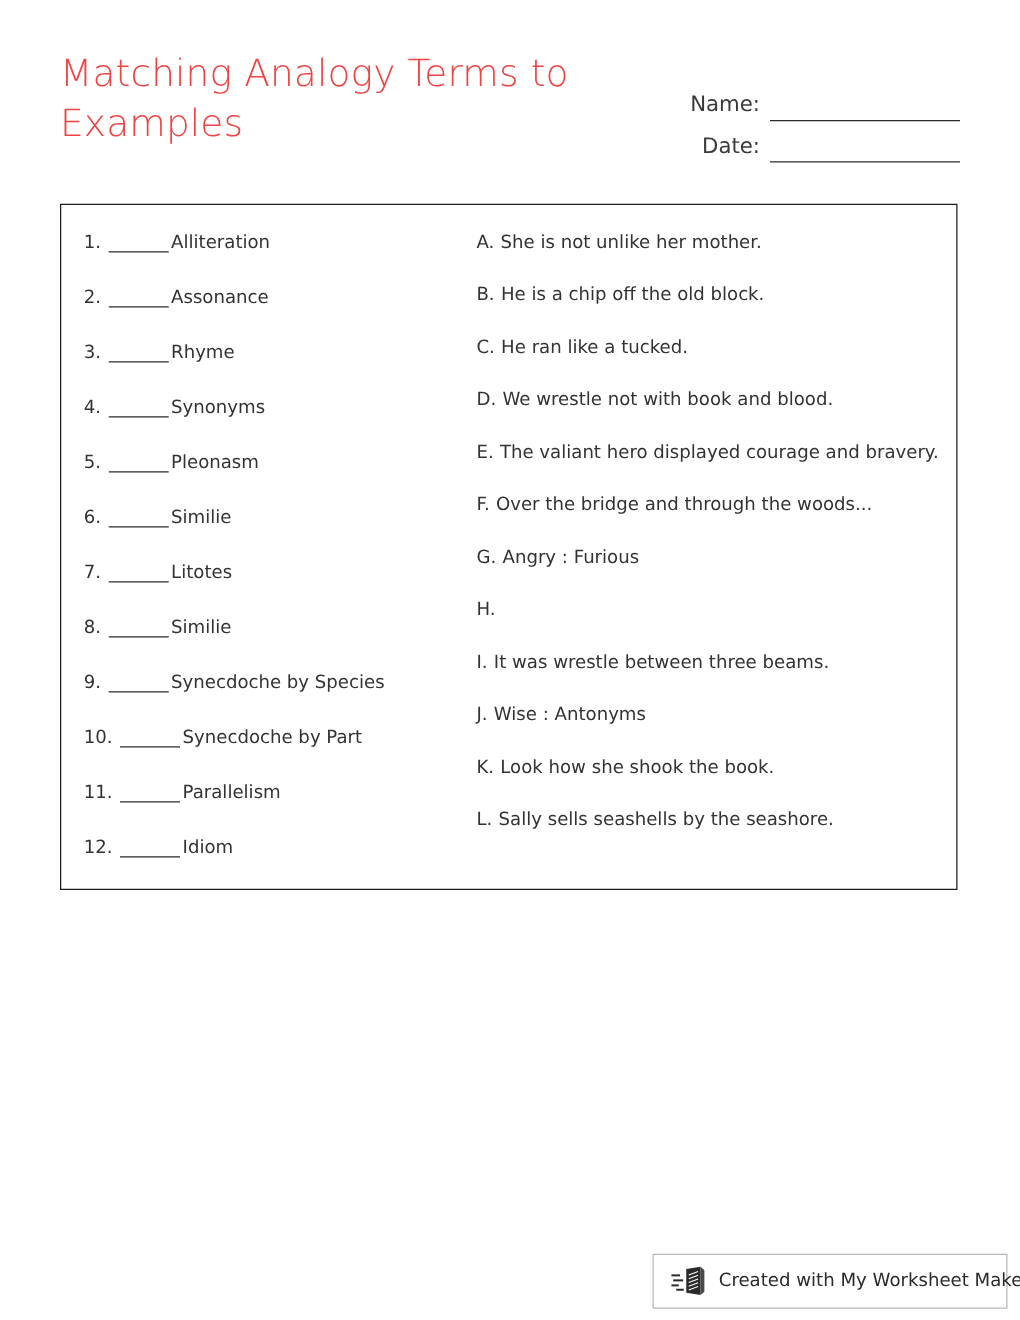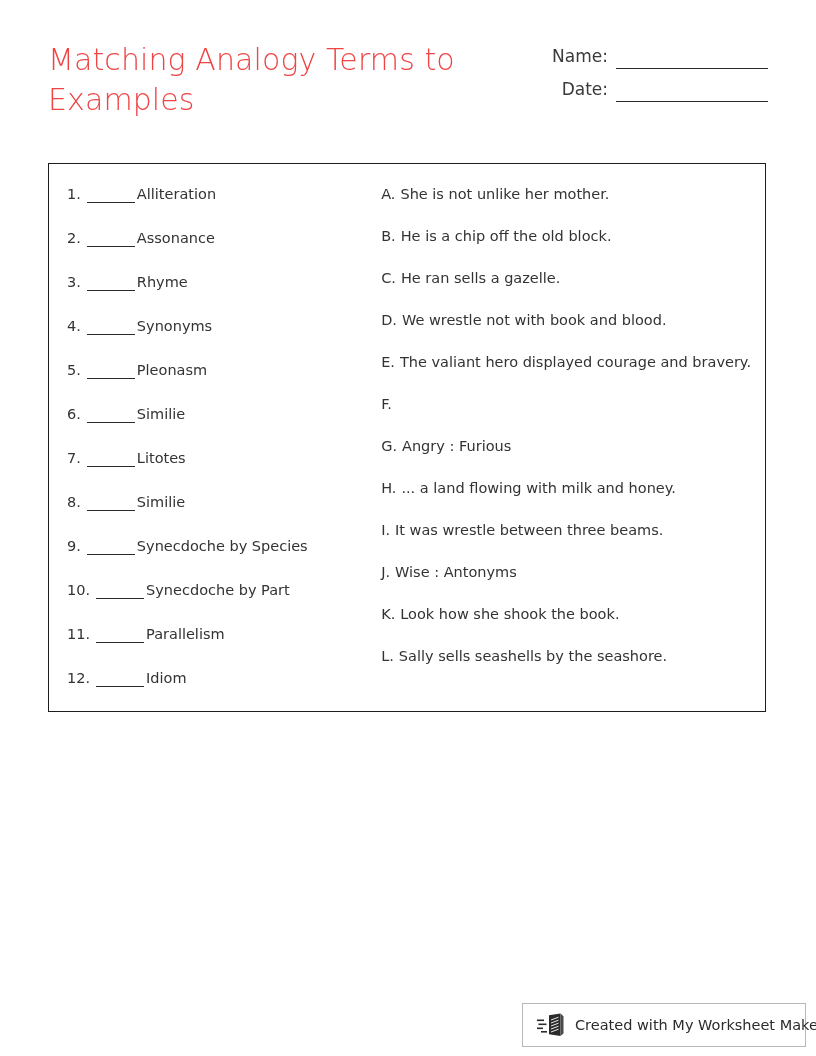--- a/index.html
+++ b/index.html
@@ -31,21 +31,21 @@
     width: 440px;
     font-size: 30px;
     font-weight: 300;
     line-height: 40px;
     color: #ef4444;
     letter-spacing: 0.1px;
   }
   .meta {
     position: absolute;
     right: 48px;
-    top: 36px;
+    top: 64px;
     width: 280px;
   }
   .meta-row {
     display: flex;
     align-items: flex-end;
     justify-content: flex-end;
     height: 33px;
   }
   .meta-label {
     font-size: 17px;
@@ -243,40 +243,40 @@
       <div class="example-row">
         <span class="example-letter">A.</span>
         <span class="example-text">She is not unlike her mother.</span>
       </div>
       <div class="example-row">
         <span class="example-letter">B.</span>
         <span class="example-text">He is a chip off the old block.</span>
       </div>
       <div class="example-row">
         <span class="example-letter">C.</span>
-        <span class="example-text">He ran sells a gazelle.</span>
+        <span class="example-text">He ran like a tucked.</span>
       </div>
       <div class="example-row">
         <span class="example-letter">D.</span>
         <span class="example-text">We wrestle not with book and blood.</span>
       </div>
       <div class="example-row">
         <span class="example-letter">E.</span>
         <span class="example-text">The valiant hero displayed courage and bravery.</span>
       </div>
       <div class="example-row">
         <span class="example-letter">F.</span>
+        <span class="example-text">Over the bridge and through the woods...</span>
       </div>
       <div class="example-row">
         <span class="example-letter">G.</span>
         <span class="example-text">Angry : Furious</span>
       </div>
       <div class="example-row">
         <span class="example-letter">H.</span>
-        <span class="example-text">... a land flowing with milk and honey.</span>
       </div>
       <div class="example-row">
         <span class="example-letter">I.</span>
         <span class="example-text">It was wrestle between three beams.</span>
       </div>
       <div class="example-row">
         <span class="example-letter">J.</span>
         <span class="example-text">Wise : Antonyms</span>
       </div>
       <div class="example-row">

